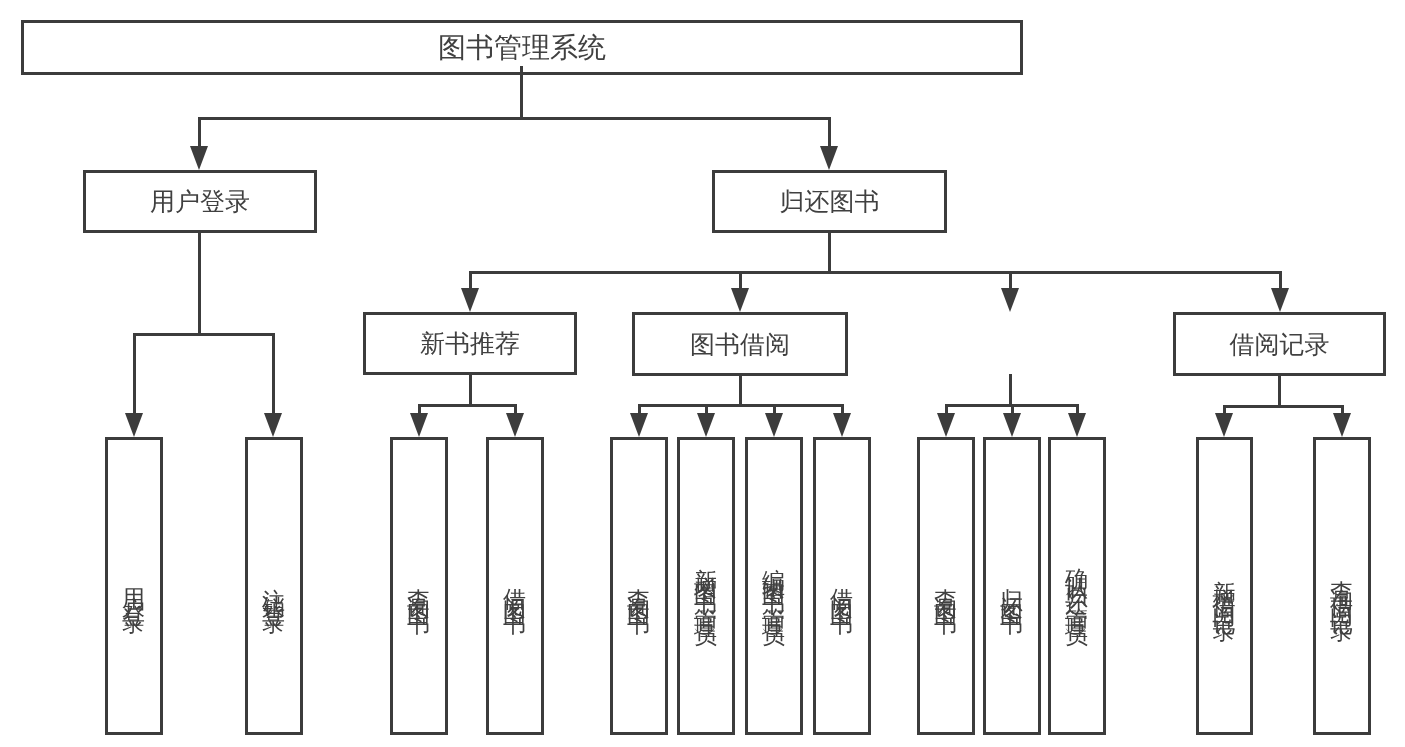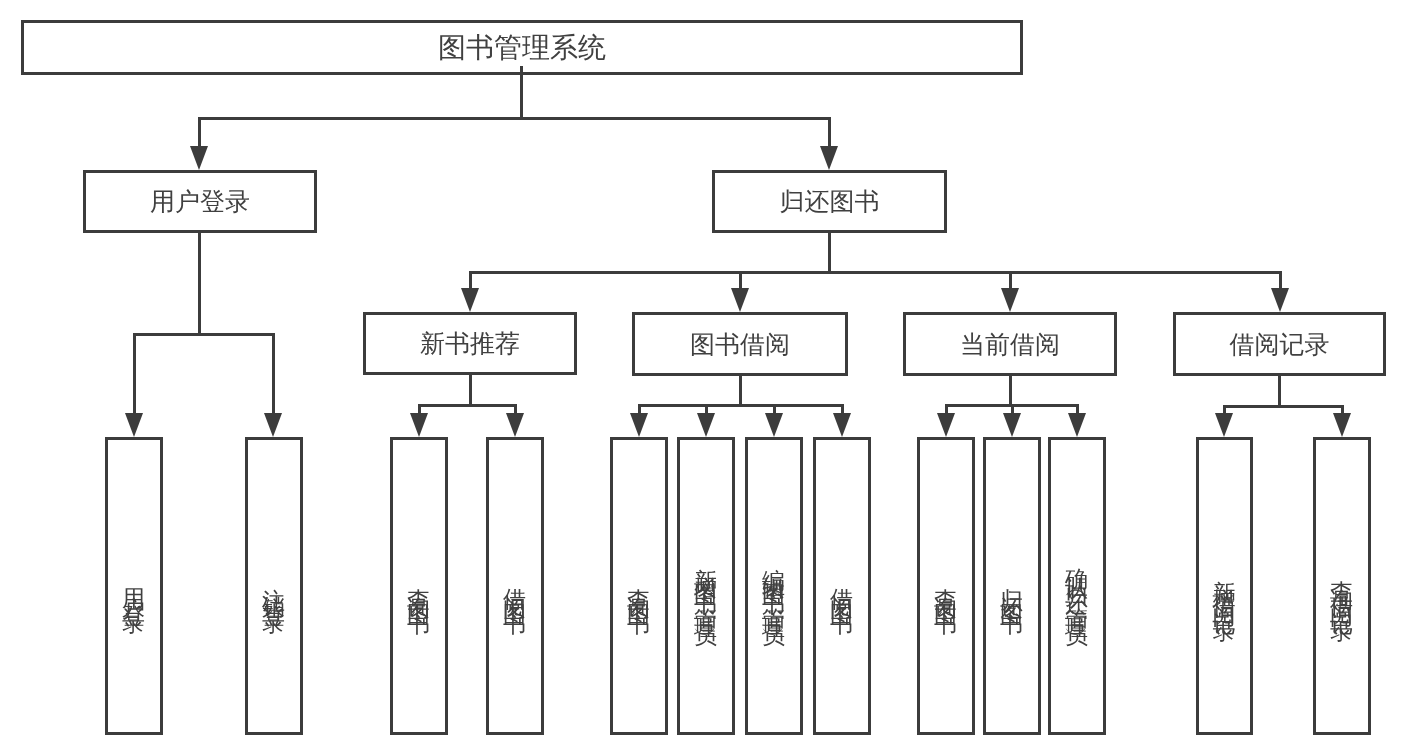--- a/index.html
+++ b/index.html
@@ -94,23 +94,20 @@
   <div class="arrow" style="left:1001px; top:288px;"></div>
   <div class="vl" style="left:1279px; top:271px; height:19px;"></div>
   <div class="arrow" style="left:1271px; top:288px;"></div>
 
   <div class="box lvl" style="left:363px; top:312px; width:214px; height:63px;">
     <span>新书推荐</span>
   </div>
   <div class="box lvl" style="left:632px; top:312px; width:216px; height:64px;">
     <span>图书借阅</span>
   </div>
-  <div class="box lvl" style="left:903px; top:312px; width:214px; height:64px;">
-    <span>当前借阅</span>
-  </div>
   <div class="box lvl" style="left:1173px; top:312px; width:213px; height:64px;">
     <span>借阅记录</span>
   </div>
 
   <div class="vl" style="left:469px; top:373px; height:33px;"></div>
   <div class="hl" style="left:418px; top:404px; width:98px;"></div>
   <div class="vl" style="left:418px; top:404px; height:10px;"></div>
   <div class="arrow" style="left:410px; top:413px;"></div>
   <div class="vl" style="left:514px; top:404px; height:10px;"></div>
   <div class="arrow" style="left:506px; top:413px;"></div>

